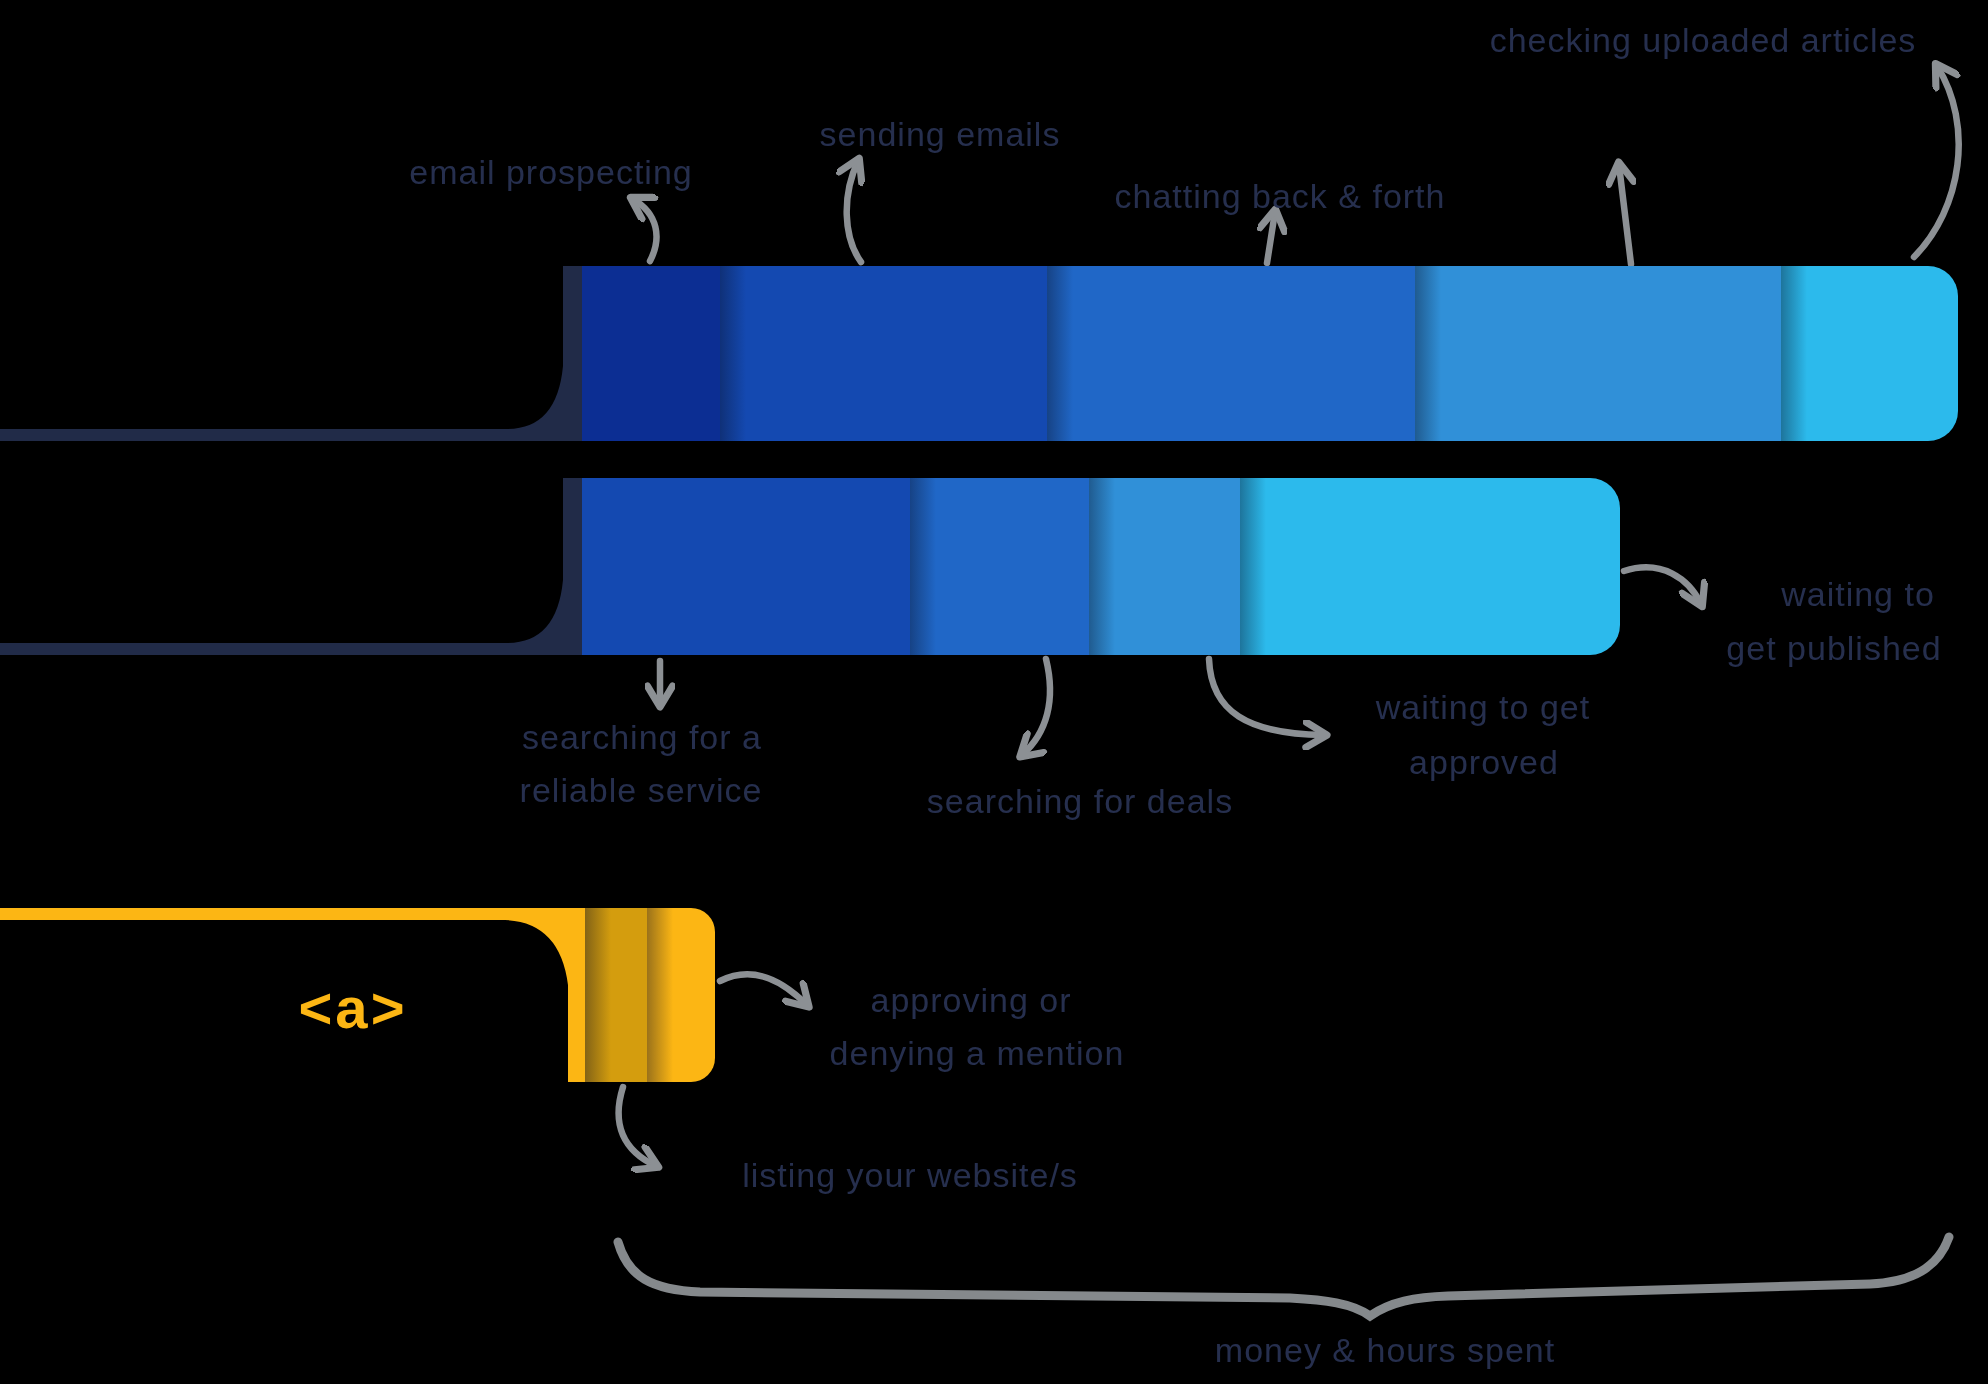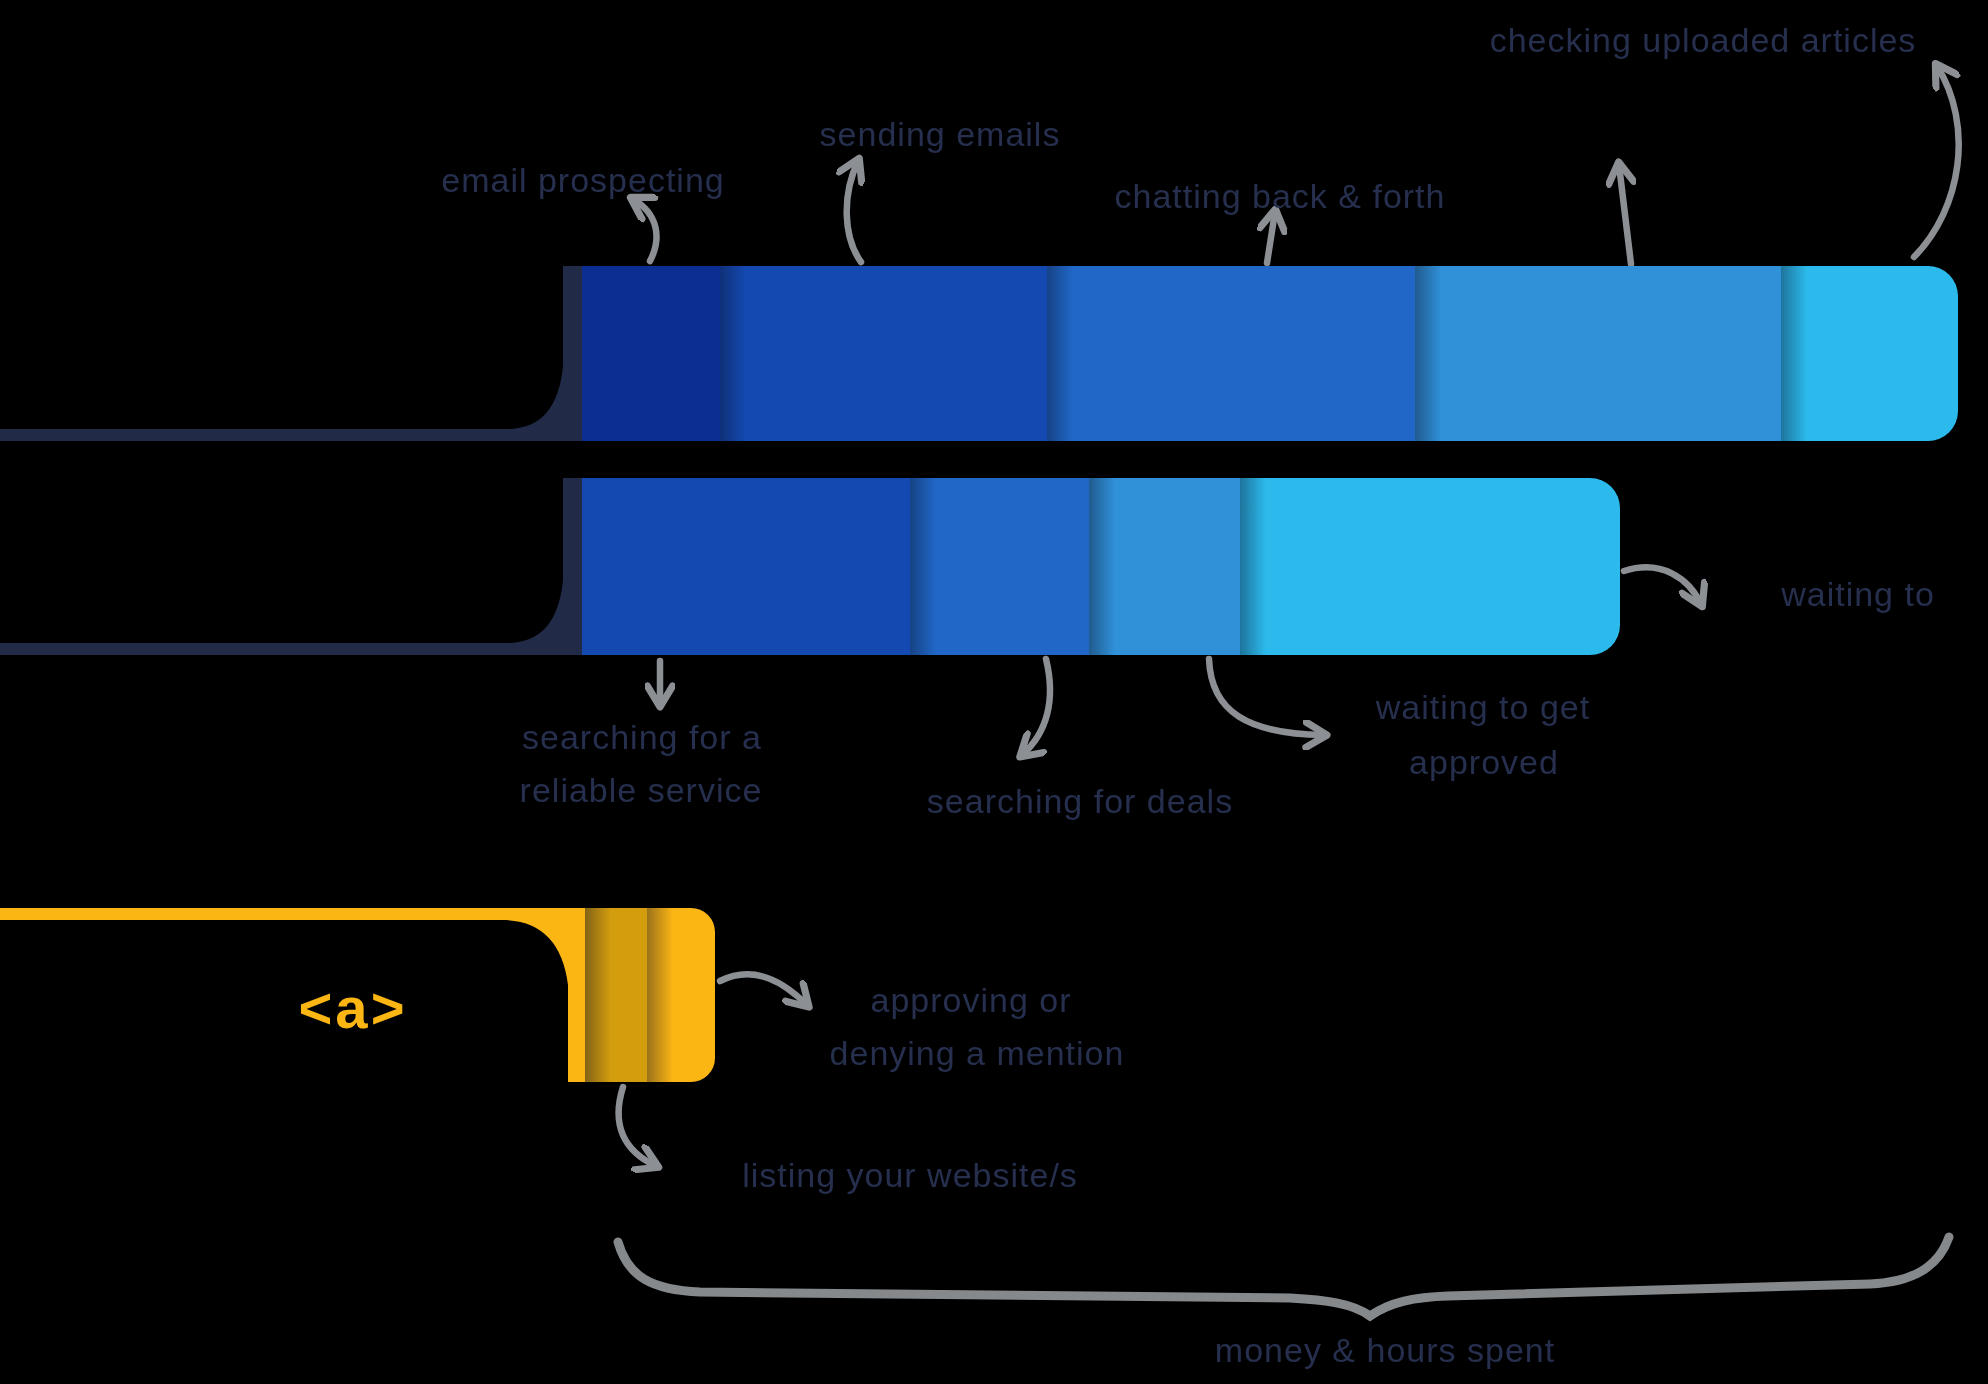--- a/index.html
+++ b/index.html
@@ -75,31 +75,32 @@
     <div class="seg shade" style="width: 151px; background-color: rgb(48, 144, 216);"></div>
     <div class="seg shade round-right" style="width: 380px; background-color: rgb(44, 186, 236);"></div>
   </div>
 
   <div class="bar" style="left:568px;top:908px;width:147px;height:174px;">
     <div class="seg" style="width: 17px; background-color: rgb(252, 182, 20);"></div>
     <div class="seg shade" style="width: 62px; background-color: rgb(212, 157, 14);"></div>
     <div class="seg shade round-right-sm" style="width: 68px; background-color: rgb(252, 182, 20);"></div>
   </div>
 
-  <div class="label" style="left:551px;top:180px;margin-left:32px;">email prospecting</div>
+  <div class="label" style="left:551px;top:172px;">email prospecting</div>
   <div class="label" style="left:940px;top:134px;">sending emails</div>
   <div class="label" style="left:1280px;top:196px;">chatting back &amp; forth</div>
   <div class="label" style="left:1703px;top:40px;">checking uploaded articles</div>
 
   <div class="label" style="left:642px;top:737px;">searching for a</div>
   <div class="label" style="left:641px;top:790px;">reliable service</div>
   <div class="label" style="left:1080px;top:785px;margin-top:16px;">searching for deals</div>
   <div class="label" style="left:1483px;top:707px;">waiting to get</div>
   <div class="label" style="left:1484px;top:762px;">approved</div>
   <div class="label" style="left:1858px;top:594px;">waiting to</div>
+  <div class="label" style="left:1834px;top:648px;">get published</div>
 
   <div class="label yellow" style="left:353px;top:1007px;">&lt;a&gt;</div>
   <div class="label" style="left:971px;top:1000px;">approving or</div>
   <div class="label" style="left:977px;top:1053px;">denying a mention</div>
   <div class="label" style="left:910px;top:1175px;">listing your website/s</div>
 
   <div class="label" style="left:1385px;top:1350px;">money &amp; hours spent</div>
 
 </div>
 

